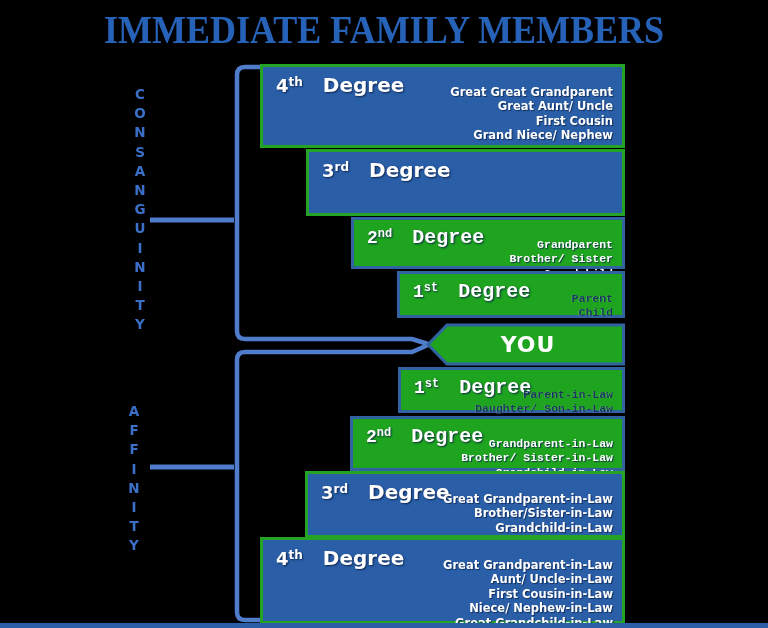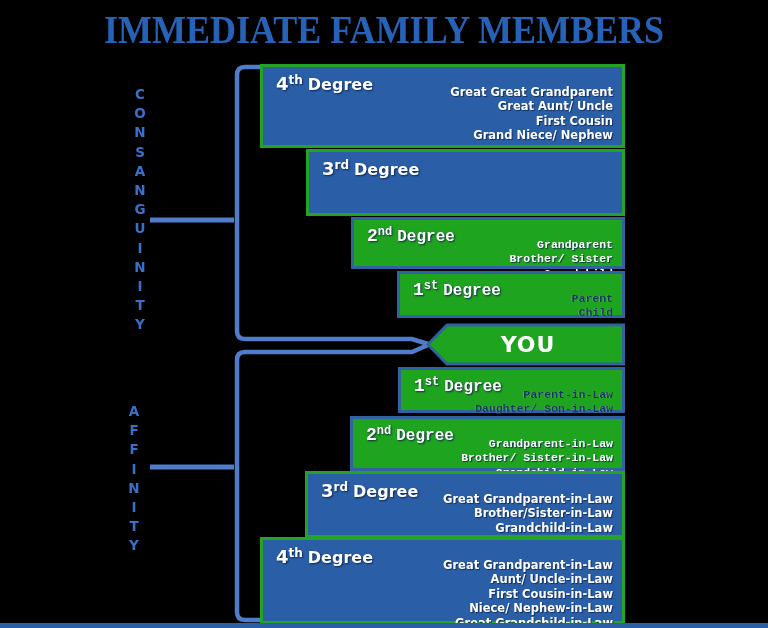--- a/index.html
+++ b/index.html
@@ -26,21 +26,21 @@
   }
   .bar{position:absolute;box-sizing:border-box;}
   .bar.blue{background:var(--blue_bar,#2a5fa8);border:3px solid var(--green_border,#25a325);}
   .bar.green{background:var(--green_bar,#1fa41f);border:3px solid var(--blue_border,#30639f);font-family:Liberation Mono, monospace;}
   .deg{
     position:absolute;left:13px;top:6px;color:var(--white_text,#fff);font-weight:bold;
     text-shadow:1px 1px 2px rgba(10,30,70,.9);white-space:nowrap;
   }
   .dnum{font-size:18px;}
   .dord{font-size:12px;vertical-align:super;line-height:0;}
-  .dword{font-size:16px;margin-left:5px;}
+  .dword{font-size:20px;margin-left:20px;}
   .roster{
     position:absolute;right:9px;top:6px;text-align:right;white-space:pre-line;
     font-size:11.5px;font-weight:bold;line-height:14.4px;margin-top:12px;
   }
   .roster.light{color:var(--white_text,#fff);text-shadow:1px 1px 1px rgba(13,38,80,.85);}
   .roster.dark{color:var(--navy_text,#17365d);text-shadow:-0.5px -0.5px 0 rgba(255,255,255,.35);}
   .you-svg{position:absolute;left:424px;top:322px;}
   .you-text{
     font-size:22px;font-weight:bold;fill:var(--white_text,#fff);
     font-family:"DejaVu Sans","Liberation Sans",sans-serif;letter-spacing:1px;

